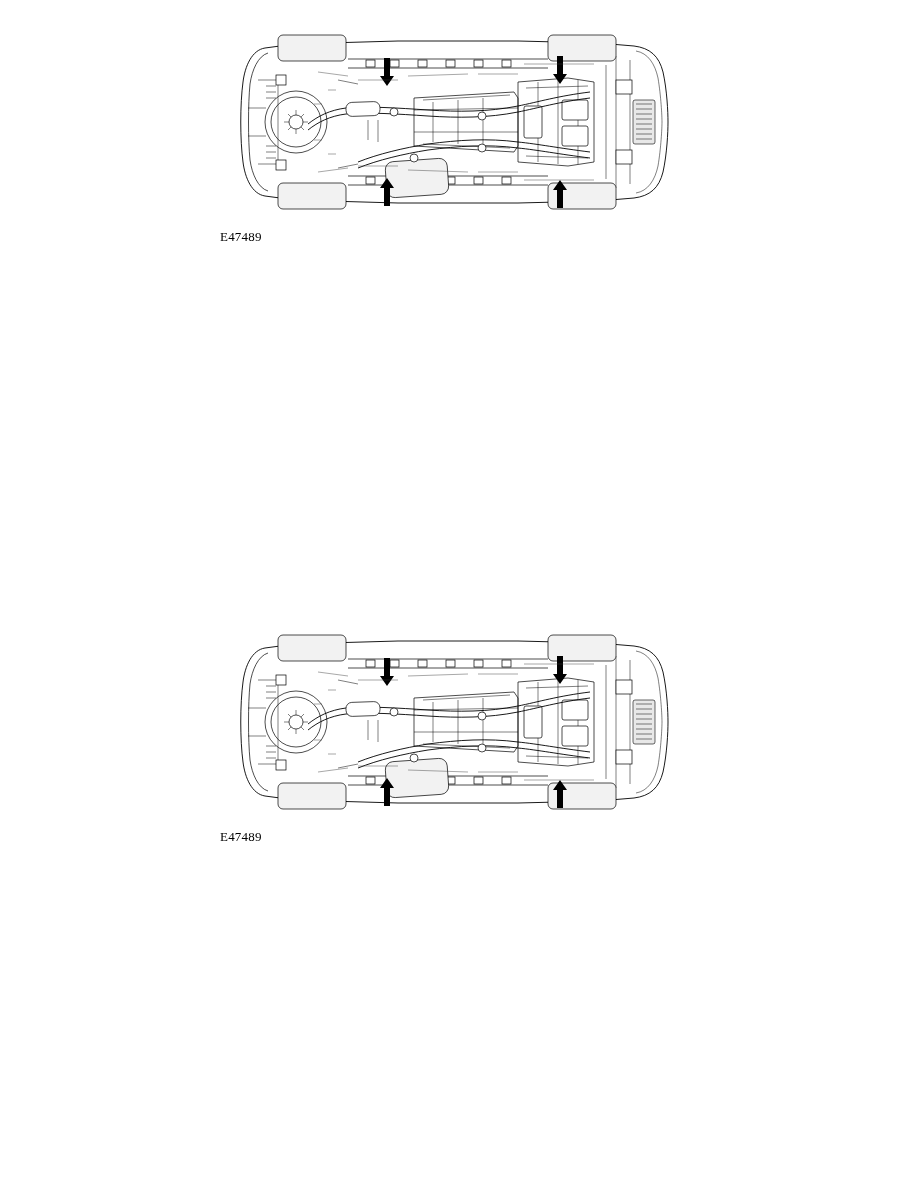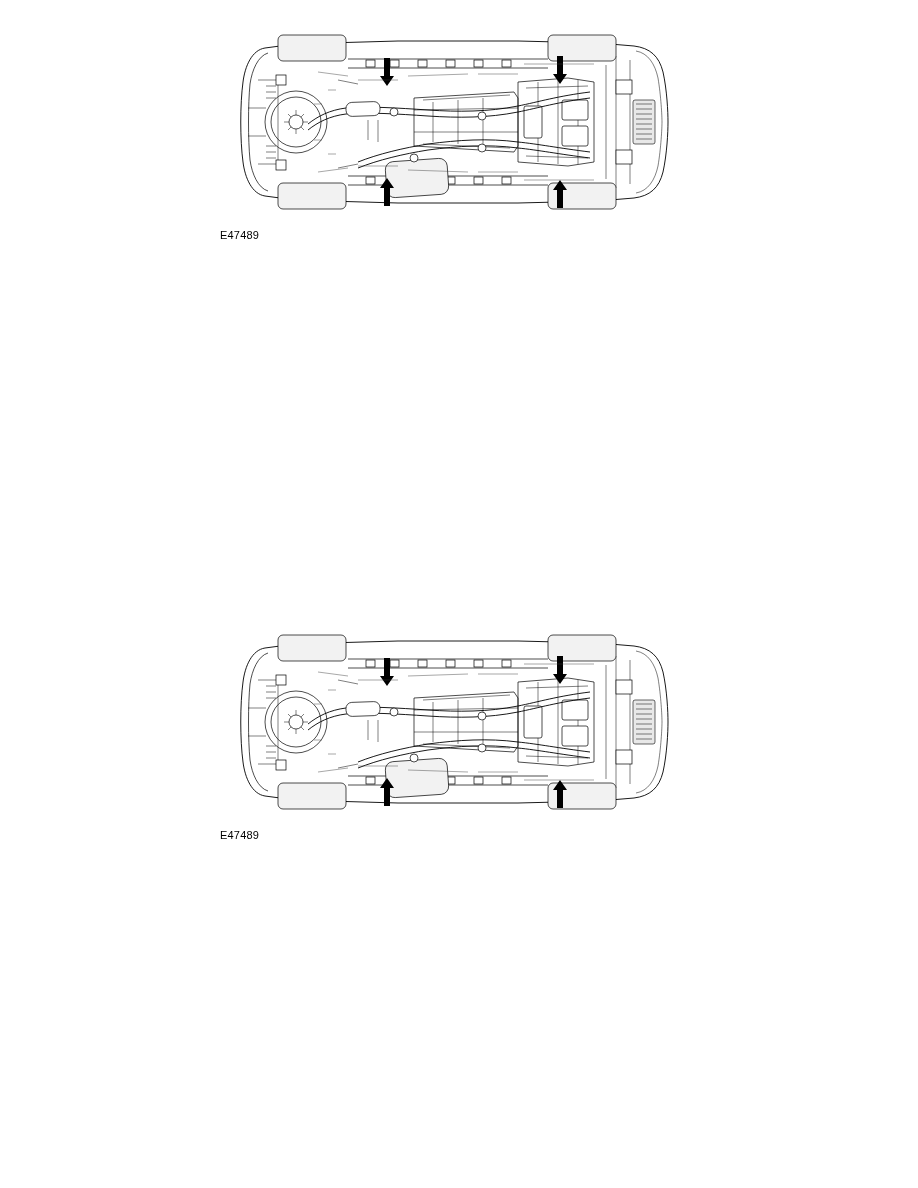--- a/index.html
+++ b/index.html
@@ -27,26 +27,26 @@
   }
   #figure-1 { left: 218px; top: 20px; width: 470px; height: 225px; }
   #figure-2 { left: 218px; top: 620px; width: 470px; height: 225px; }
 
   .figure-svg {
     display: block;
     width: 470px;
     height: 205px;
   }
   .figure-caption {
-    font-size: 11px;
+    font-size: 13px;
     letter-spacing: 0.2px;
     color: #000000;
     margin-top: 4px;
     padding-left: 2px;
-    font-family: Liberation Sans, sans-serif;
+    font-family: Liberation Serif, serif;
   }
   .ln { fill: none; stroke: #000000; stroke-width: 0.7; }
   .ln-thin { fill: none; stroke: #000000; stroke-width: 0.5; }
   .ln-med { fill: none; stroke: #000000; stroke-width: 0.9; }
   .ln-light { fill: none; stroke: #3c3c3c; stroke-width: 0.45; }
   .fill-lt { fill: #f2f2f2; stroke: #000000; stroke-width: 0.7; }
   .fill-w { fill: #ffffff; stroke: #000000; stroke-width: 0.7; }
   .fill-g { fill: #e8e8e8; stroke: #000000; stroke-width: 0.6; }
   .arrow { fill: #000000; }
 </style>

